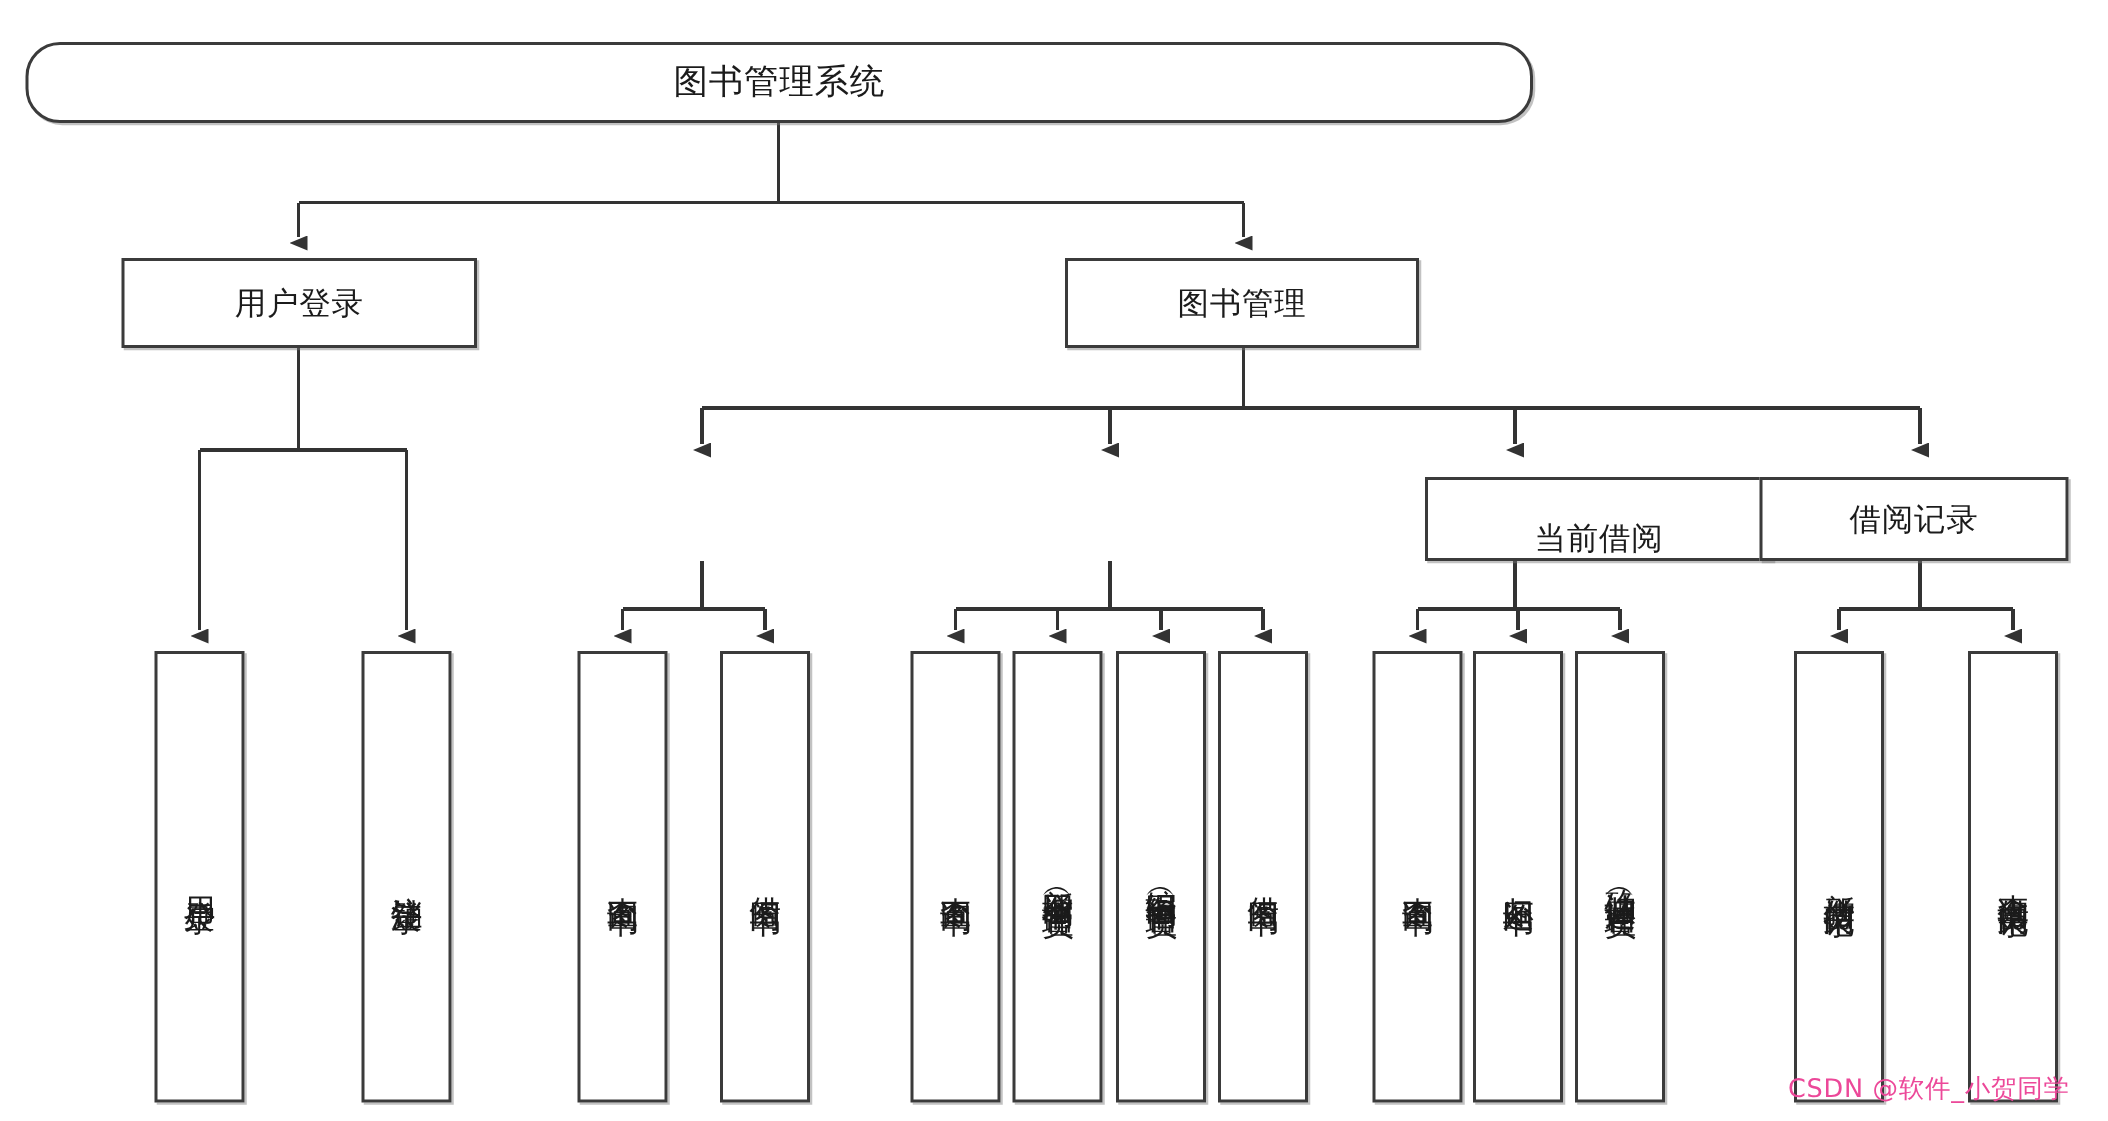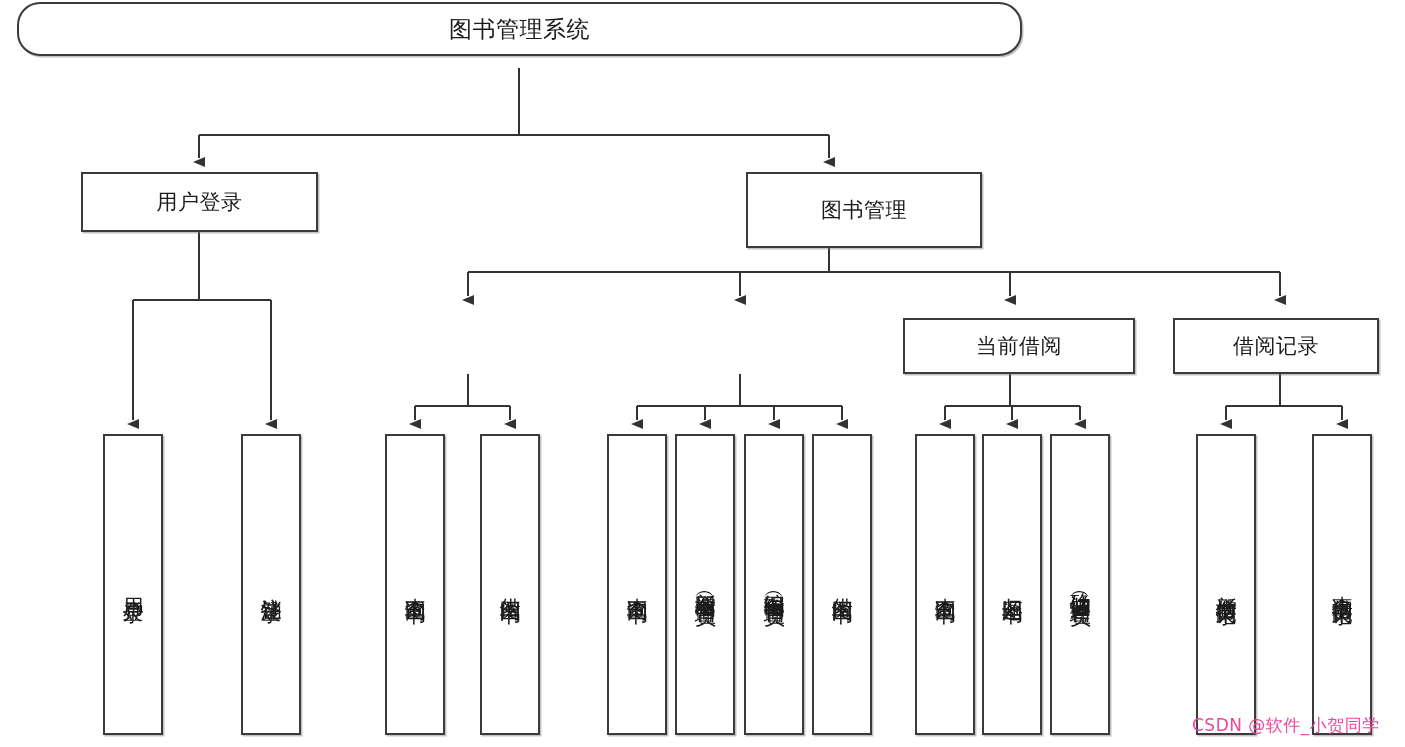--- a/index.html
+++ b/index.html
@@ -113,32 +113,32 @@
       <path d="M1012,406 L1012,420" marker-end="url(#arrow)"></path>
       <path d="M1080,406 L1080,420" marker-end="url(#arrow)"></path>
 
       <path d="M1280,374 L1280,406"></path>
       <path d="M1226,406 L1342,406"></path>
       <path d="M1226,406 L1226,420" marker-end="url(#arrow)"></path>
       <path d="M1342,406 L1342,420" marker-end="url(#arrow)"></path>
     </g>
   </svg>
 
-  <div class="node root" style="left:17px; top:2px; width:1005px; height:54px;border-radius:23px;">
+  <div class="node root" style="left:17px; top:28px; width:1005px; height:54px;border-radius:23px;">
     <span class="label">图书管理系统</span>
   </div>
 
   <div class="node level2" style="left:81px; top:172px; width:237px; height:60px;">
     <span class="label">用户登录</span>
   </div>
-  <div class="node level2" style="left:746px; top:172px; width:236px; height:76px;">
+  <div class="node level2" style="left:710px; top:172px; width:236px; height:60px;">
     <span class="label">图书管理</span>
   </div>
 
-  <div class="node level3" style="left:903px; top:318px; width:232px; height:56px;">
+  <div class="node level3" style="left:950px; top:318px; width:232px; height:56px;align-items:flex-end;">
     <span class="label">当前借阅</span>
   </div>
   <div class="node level3" style="left:1173px; top:318px; width:206px; height:56px;">
     <span class="label">借阅记录</span>
   </div>
 
   <div class="node leaf" style="left:103px; top:434px; width:60px; height:301px;">
     <span class="label">用户登录</span>
   </div>
   <div class="node leaf" style="left:241px; top:434px; width:60px; height:301px;">

